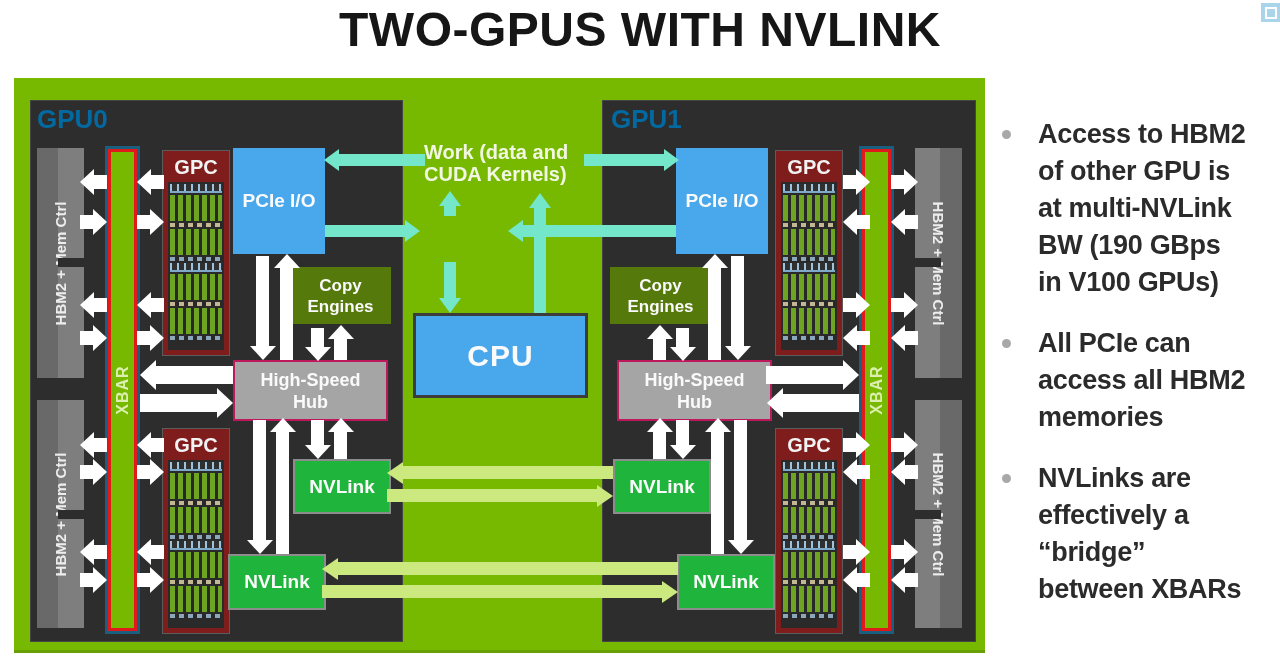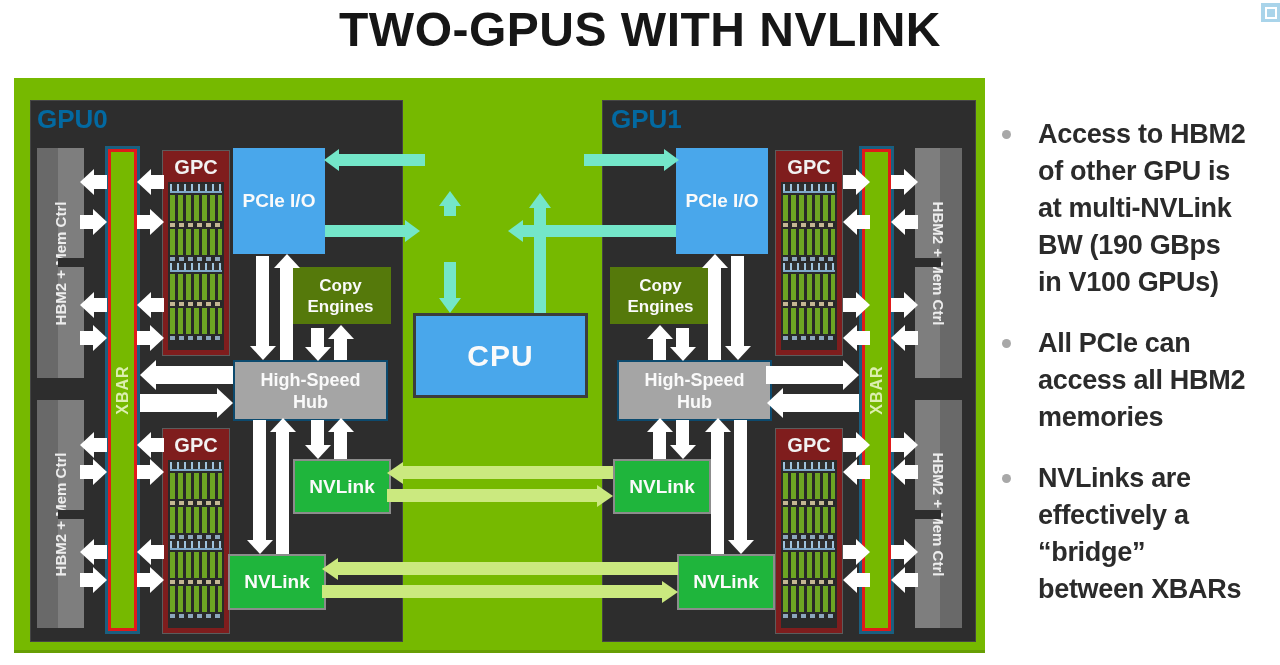--- a/index.html
+++ b/index.html
@@ -37,21 +37,21 @@
   .gpc{background:#7f1d1d;border:1px solid #5C5C5C;display:flex;flex-direction:column;}
   .gpc .gpc-label{height:30px;line-height:32px;text-align:center;font-size:20px;font-weight:bold;color:#F2F2F2;}
   .gpc-body{flex:1;margin:1px 5px 5px 5px;display:flex;flex-direction:column;gap:2px;background:#2A2A2A;padding:2px;}
   .row-bars{background:repeating-linear-gradient(90deg,#6DA523 0 5px,#282828 5px 8px);}
   .row-comb{background:repeating-linear-gradient(90deg,#9FC3DD 0 2px,#303030 2px 7px);border-bottom:2px solid #7FA9C9;}
   .row-dash{background:repeating-linear-gradient(90deg,#C4B793 0 5px,#282828 5px 9px);}
   .row-dashb{background:repeating-linear-gradient(90deg,#8CA6BC 0 5px,#282828 5px 9px);}
 
   .blue{background:#49A7EB;}
   .copy{background:#55790B;font-size:17px;line-height:21px;}
-  .hub{background:#A5A5A5;border:2px solid #0c4a6e;font-size:18px;line-height:22px;}
+  .hub{background:#A5A5A5;border:2px solid #be185d;font-size:18px;line-height:22px;}
   .nvl{background:#1FB53C;border:2px solid #8C8C8C;font-size:19px;}
   .cpu{border:3px solid #3C3C3C;font-size:30px;letter-spacing:1px;}
   .pcie{font-size:19px;}
 
   
   .ar{position:absolute;background:currentColor;}
   .ar:after{content:"";position:absolute;width:0;height:0;}
   .ar.r:after{left:100%;top:50%;transform:translateY(-50%);
       border-top:var(--hw,13px) solid transparent;border-bottom:var(--hw,13px) solid transparent;
       border-left:var(--hl,14px) solid currentColor;}
@@ -268,20 +268,22 @@
   <div class="ar teal l" style="left:523px;top:225px;width:153px;height:12px;"></div>
   <div class="ar teal u" style="left:444px;top:206px;width:12px;height:10px;"></div>
   <div class="ar teal d" style="left:444px;top:262px;width:12px;height:36px;"></div>
   <div class="ar teal u" style="left:534px;top:208px;width:12px;height:105px;"></div>
 
   <div class="ar pale l" style="left:403px;top:466px;width:210px;height:13px;"></div>
   <div class="ar pale r" style="left:387px;top:489px;width:210px;height:13px;"></div>
   <div class="ar pale l" style="left:338px;top:562px;width:340px;height:13px;"></div>
   <div class="ar pale r" style="left:322px;top:585px;width:340px;height:13px;"></div>
 
+  <div class="abs flow-text pre" style="left:424px;top:141px;width:175px;">Work (data and
+CUDA Kernels)</div>
 
   <div id="bullets" class="abs">
     <div class="bullet pre">Access to HBM2
 of other GPU is
 at multi-NVLink
 BW (190 GBps
 in V100 GPUs)</div>
     <div class="bullet pre">All PCIe can
 access all HBM2
 memories</div>

